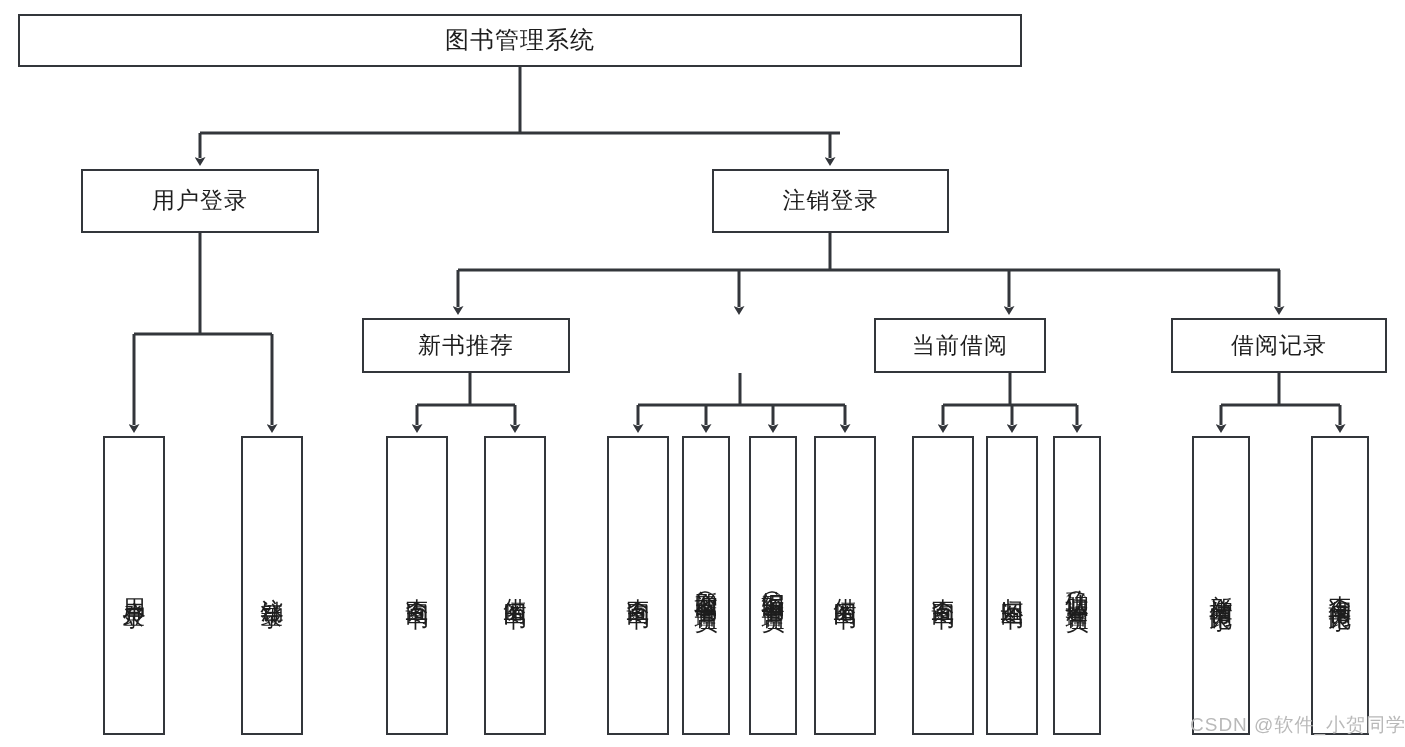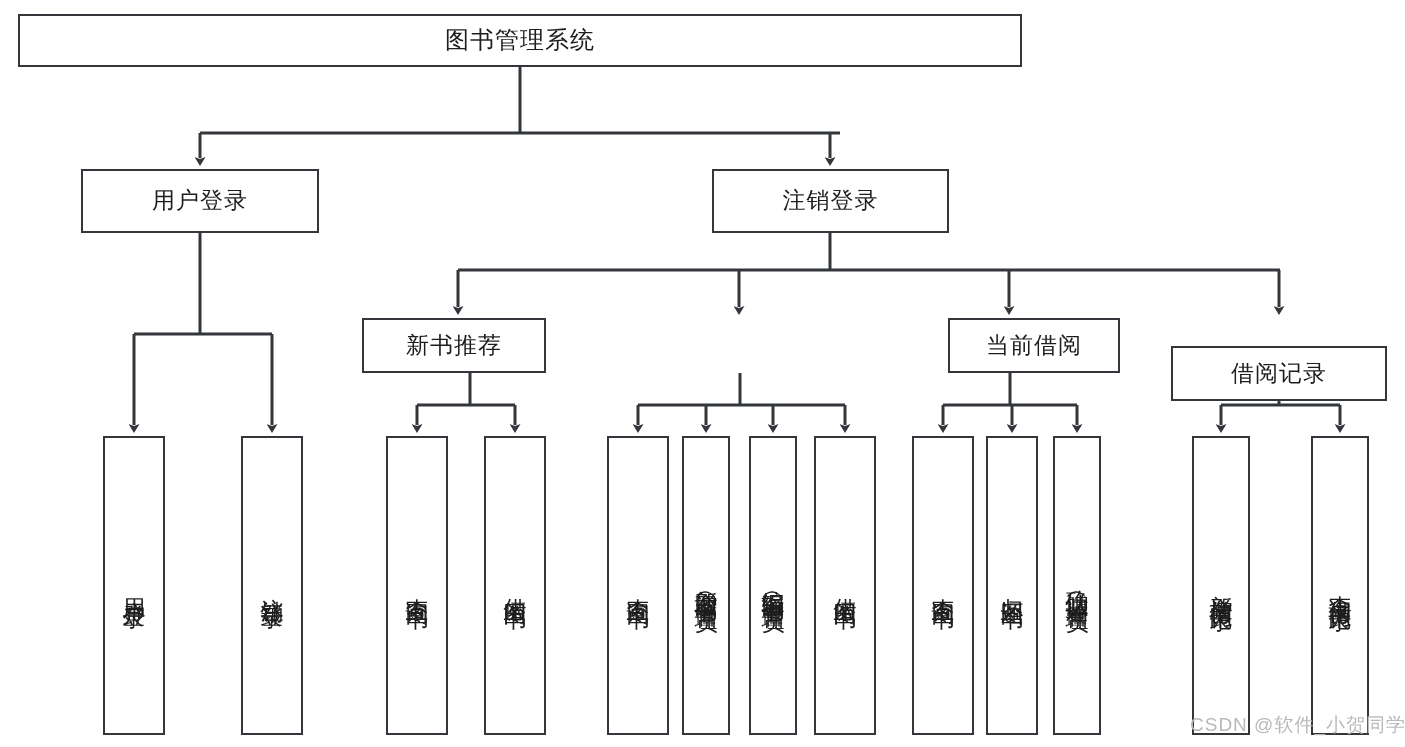--- a/index.html
+++ b/index.html
@@ -141,27 +141,27 @@
     <span>图书管理系统</span>
   </div>
 
   <div class="node horiz" id="node-l2-0" style="left: 81px; top: 169px; width: 238px; height: 64px;">
     <span>用户登录</span>
   </div>
   <div class="node horiz" id="node-l2-1" style="left: 712px; top: 169px; width: 237px; height: 64px;">
     <span>注销登录</span>
   </div>
 
-  <div class="node horiz" id="node-l3-0" style="left: 362px; top: 318px; width: 184px; height: 55px;">
+  <div class="node horiz" id="node-l3-0" style="left: 362px; top: 318px; width: 208px; height: 55px;">
     <span>新书推荐</span>
   </div>
-  <div class="node horiz" id="node-l3-2" style="left: 948px; top: 318px; width: 172px; height: 55px;">
+  <div class="node horiz" id="node-l3-2" style="left: 874px; top: 318px; width: 172px; height: 55px;">
     <span>当前借阅</span>
   </div>
-  <div class="node horiz" id="node-l3-3" style="left: 1171px; top: 318px; width: 216px; height: 55px; margin-top: 28px;">
+  <div class="node horiz" id="node-l3-3" style="left: 1171px; top: 318px; width: 216px; height: 55px;">
     <span>借阅记录</span>
   </div>
 
   <div class="leaf" id="leaf-0" style="left: 103px; top: 436px; width: 62px; height: 299px;">
     <span class="vtext">用户登录</span>
   </div>
   <div class="leaf" id="leaf-1" style="left: 241px; top: 436px; width: 62px; height: 299px;">
     <span class="vtext">注销登录</span>
   </div>
   <div class="leaf" id="leaf-2" style="left: 386px; top: 436px; width: 62px; height: 299px;">

